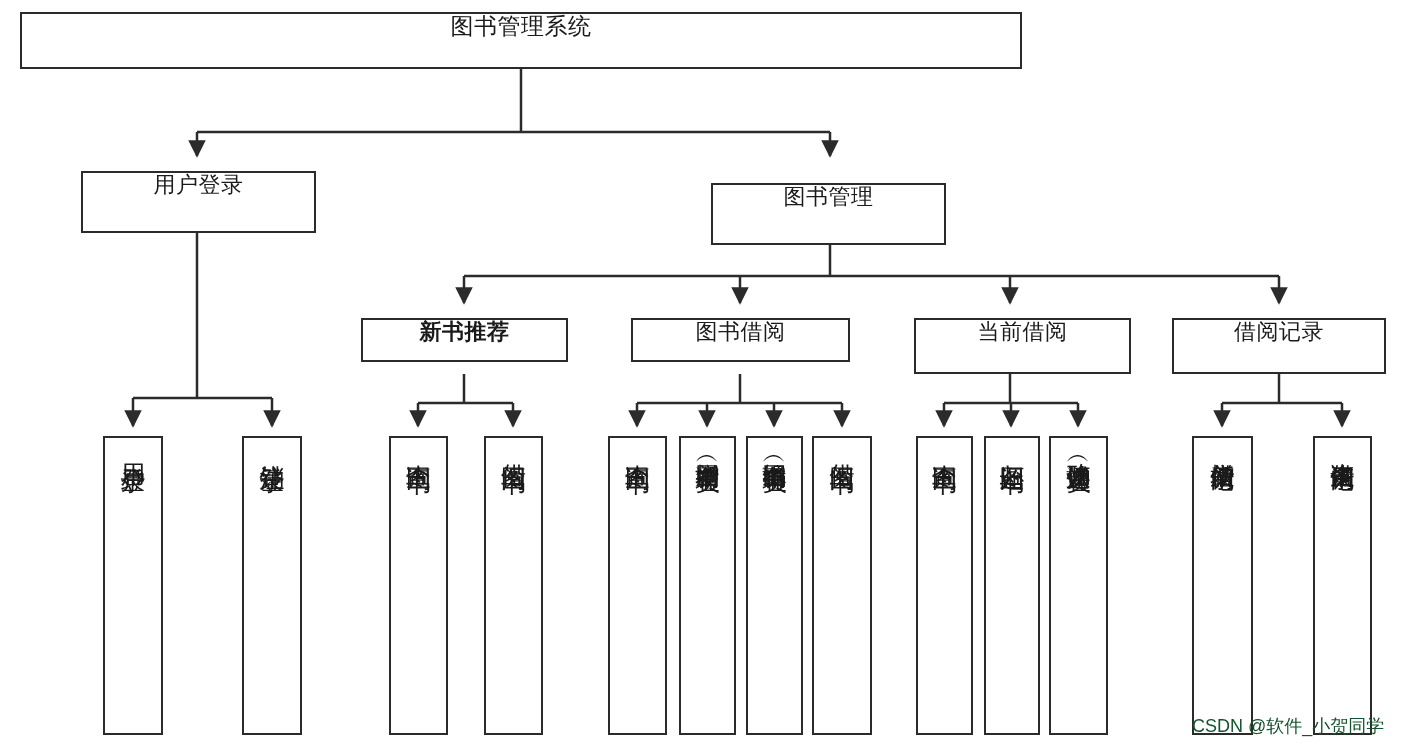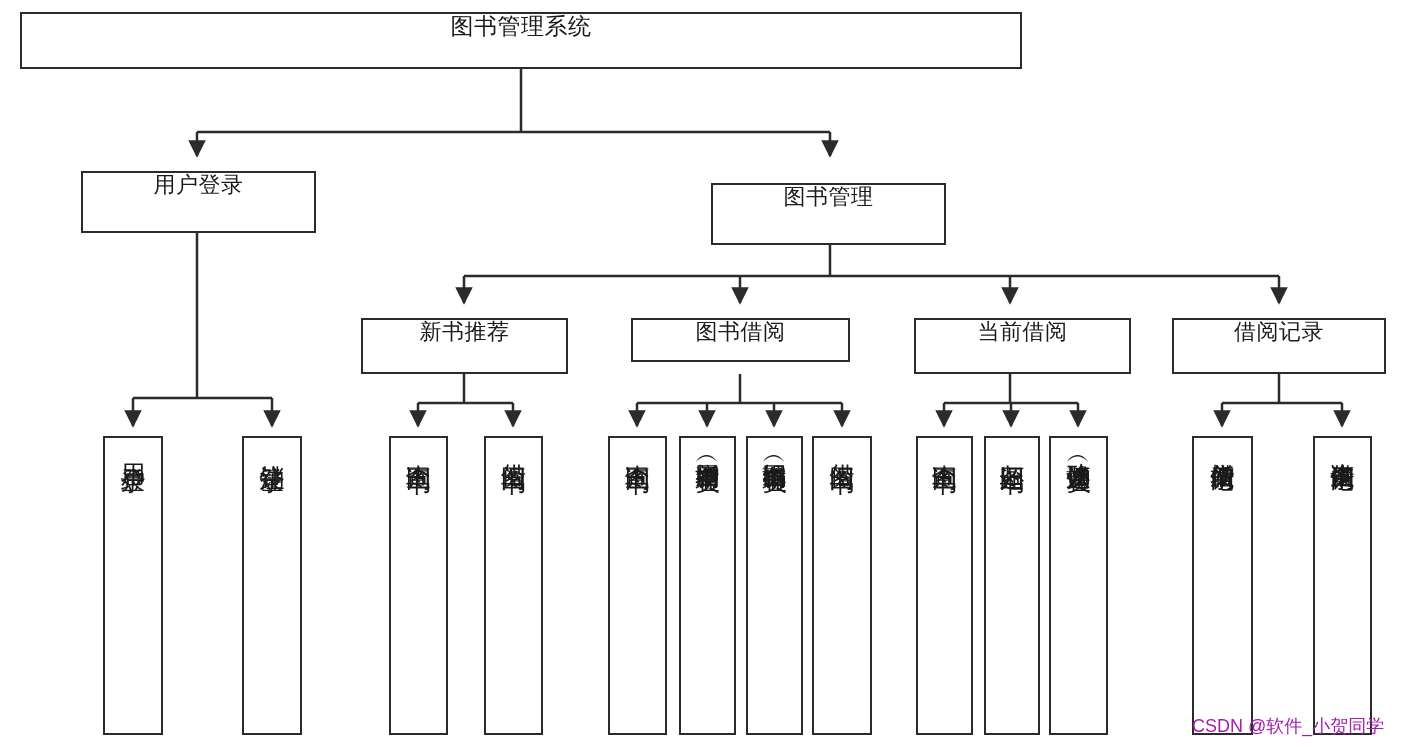--- a/index.html
+++ b/index.html
@@ -63,21 +63,21 @@
     line-height: 1.0;
     letter-spacing: 2px;
     white-space: nowrap;
   }
   .node.vert.tall .label {
     font-size: 24px;
     letter-spacing: 1px;
   }
   .watermark {
     position: absolute;
-    color: #a21caf;
+    color: #14532d;
     font-size: 18px;
     white-space: nowrap;
     z-index: 5;
     font-family: "Liberation Sans", "DejaVu Sans", sans-serif;
   }
 </style>
 </head>
 <body>
 
 <div id="diagram">
@@ -136,21 +136,21 @@
     <span class="label">图书管理系统</span>
   </div>
 
   <div class="node horiz" style="left:81px; top:171px; width:235px; height:62px;">
     <span class="label">用户登录</span>
   </div>
   <div class="node horiz" style="left:711px; top:171px; width:235px; height:62px;margin-top:12px;">
     <span class="label">图书管理</span>
   </div>
 
-  <div class="node horiz" style="left:361px; top:318px; width:207px; height:56px;">
+  <div class="node horiz" style="left:361px; top:318px; width:207px; height:44px;font-weight:bold;">
     <span class="label">新书推荐</span>
   </div>
   <div class="node horiz" style="left:631px; top:318px; width:219px; height:44px;">
     <span class="label">图书借阅</span>
   </div>
   <div class="node horiz" style="left:901px; top:318px; width:217px; height:56px;margin-left:13px;">
     <span class="label">当前借阅</span>
   </div>
   <div class="node horiz" style="left:1172px; top:318px; width:214px; height:56px;">
     <span class="label">借阅记录</span>

